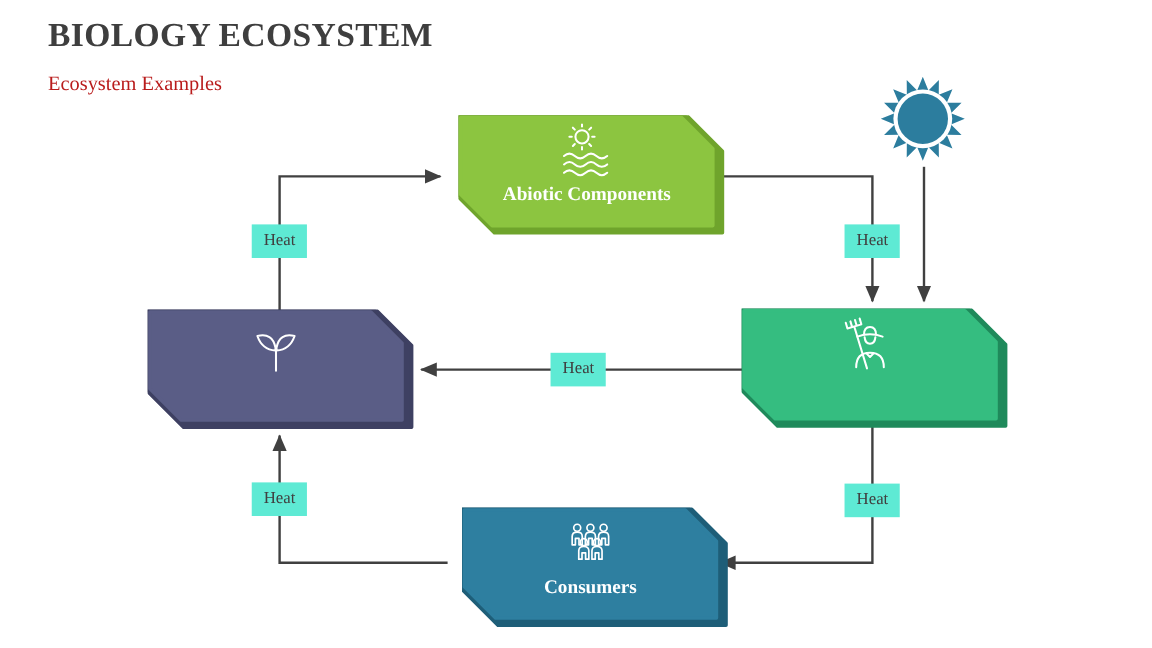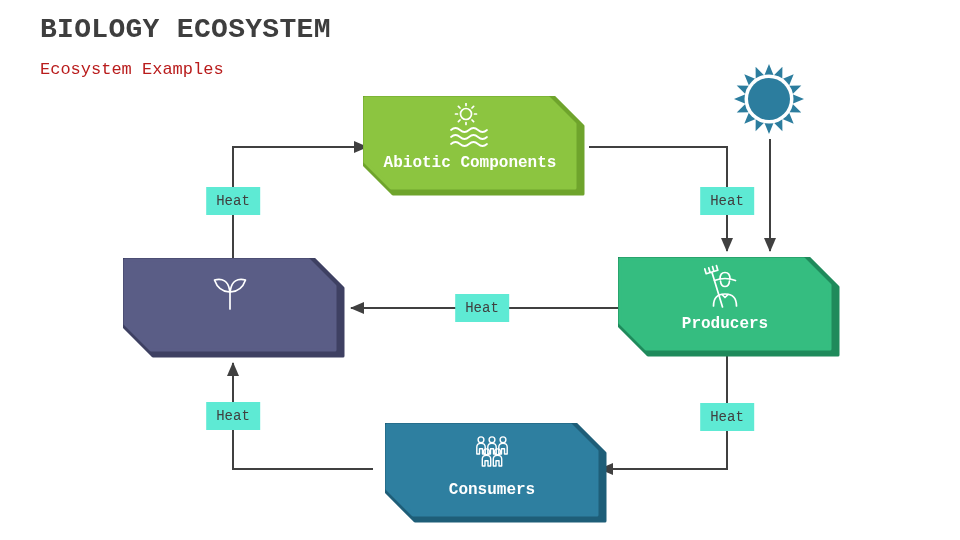--- a/index.html
+++ b/index.html
@@ -1,30 +1,30 @@
 <!DOCTYPE html>
 <html><head>
 <meta charset="utf-8">
 <style>
   html,body{margin:0;padding:0;background:#fff;}
   .slide{position:relative;width:864px;height:540px;background:#ffffff;overflow:hidden;
-         font-family:Liberation Mono, monospace;}
+         font-family:Liberation Serif, serif;}
   .title{position:absolute;left:40px;top:14px;margin:0;font-size:28px;font-weight:bold;
          color:#3E3E3E;letter-spacing:.3px;}
   .subtitle{position:absolute;left:40px;top:60px;font-size:17px;color:#b91c1c;}
   .connectors{position:absolute;left:0;top:0;z-index:0;}
   .sun{position:absolute;left:732px;top:62px;z-index:1;}
   .node{position:absolute;width:226px;height:102px;z-index:1;}
   .node .shape{position:absolute;left:0;top:0;}
   .node .shape polygon{stroke-width:3;stroke-linejoin:round;}
   .node .icon{position:absolute;left:83px;top:7px;width:48px;height:48px;
               stroke:#ffffff;fill:none;stroke-linecap:round;stroke-linejoin:round;}
   .node .node-label{position:absolute;left:2px;top:58px;width:210px;text-align:center;
                     color:#ffffff;font-size:16px;font-weight:bold;}
-  .node-abiotic{left:363px;top:96px;padding-left:14px;}
+  .node-abiotic{left:382px;top:96px;padding-left:14px;}
   .node-producers{left:618px;top:257px;}
   .node-decomposers{left:123px;top:258px;}
   .node-consumers{left:385px;top:423px;}
   .node-abiotic .shadow{fill:#6FA42C;stroke:#6FA42C}
   .node-abiotic .light{fill:#8CC540;stroke:#8CC540}
   .node-producers .shadow{fill:#1F8A5B;stroke:#1F8A5B}
   .node-producers .light{fill:#35BD80;stroke:#35BD80}
   .node-decomposers .shadow{fill:#3E4062;stroke:#3E4062}
   .node-decomposers .light{fill:#5A5D86;stroke:#5A5D86}
   .node-consumers .shadow{fill:#1E5E78;stroke:#1E5E78}
@@ -90,21 +90,20 @@
       <polygon class="light" points="2,2 186,2 212,28 212,92 28,92 2,66"></polygon>
     </svg>
     <svg class="icon" viewBox="0 0 48 48" stroke-width="1.7">
       <path d="M19 15 Q19 8.5 24 8.5 Q29 8.5 29 15"></path>
       <path d="M13.5 16.5 Q24 12.5 34.5 16.5"></path>
       <path d="M19.5 17 Q20 22.5 24 22.5 Q28 22.5 28.5 17"></path>
       <path d="M12.5 42 Q12.5 30 24 30 Q35.5 30 35.5 42"></path>
       <path d="M21 30.5 L24 33.5 L27 30.5"></path>
       <path d="M21.5 43 L11 8.5 M5.2 9.7 L16.8 6.3 M5.2 9.7 l-1.4 -4.8 M9.1 8.6 l-1.4 -4.8 M12.9 7.4 l-1.4 -4.8 M16.8 6.3 l-1.4 -4.8"></path>
     </svg>
-    <div class="node-label">Producers</div>
   </div>
 
   <div class="node node-decomposers">
     <svg class="shape" width="226" height="102" viewBox="0 0 226 102">
       <polygon class="shadow" points="0,0 190,0 220,30 220,98 30,98 0,68"></polygon>
       <polygon class="light" points="2,2 186,2 212,28 212,92 28,92 2,66"></polygon>
     </svg>
     <svg class="icon" viewBox="0 0 48 48" stroke-width="1.7">
       <path d="M24 44 V26"></path>
       <path d="M23.5 27 Q12.5 26.5 8.5 15 Q21 12 23.5 24.5 Q23.7 26 23.5 27 Z"></path>

